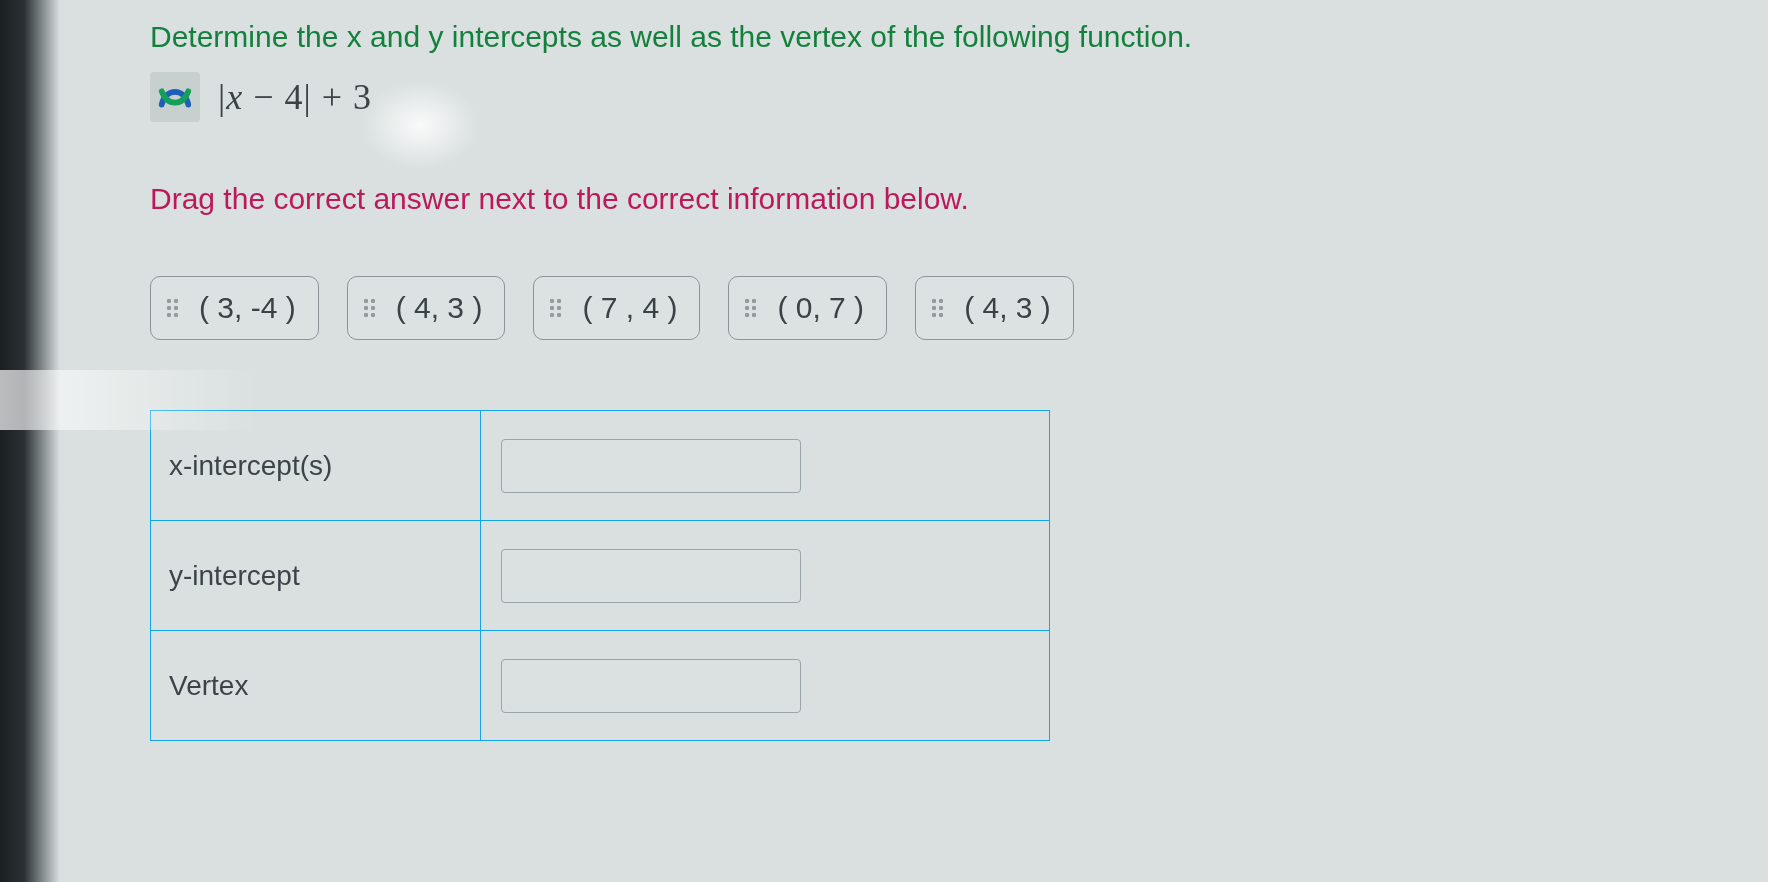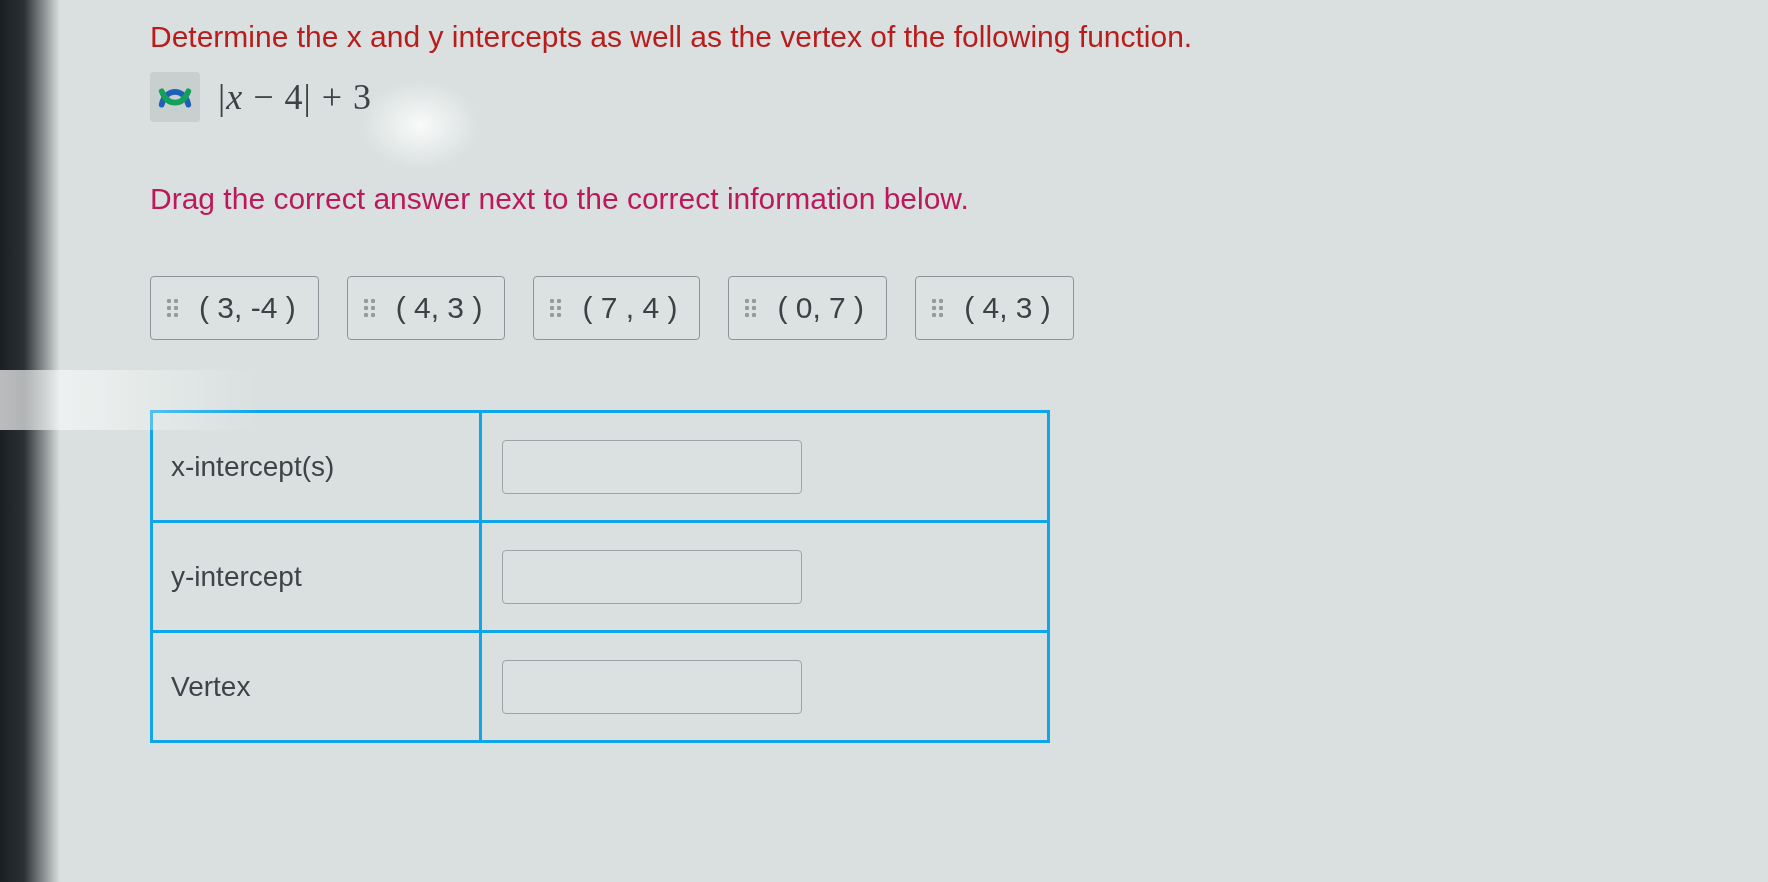--- a/index.html
+++ b/index.html
@@ -19,21 +19,21 @@
     background: linear-gradient(to right, #1a1f22 0%, #2a3034 40%, rgba(42,48,52,0) 100%);
   }
   .content {
     position: absolute;
     left: 150px;
     top: 20px;
     right: 40px;
   }
   .question-text {
     font-size: 30px;
-    color: #b91c1c;
+    color: #15803d;
     margin-bottom: 18px;
   }
   .formula-row {
     display: flex;
     align-items: center;
     gap: 18px;
     margin-bottom: 60px;
   }
   .logo-box {
     width: 50px;
@@ -63,21 +63,21 @@
     margin-bottom: 60px;
   }
   .chips-row {
     display: flex;
     gap: 28px;
     margin-bottom: 70px;
     flex-wrap: nowrap;
   }
   .chip {
     border: 1px solid #8a9499;
-    border-radius: 4px;
+    border-radius: 10px;
     padding: 14px 22px 14px 16px;
     display: flex;
     align-items: center;
     gap: 14px;
     font-size: 30px;
     color: #3a4246;
     background: rgba(255,255,255,0.08);
     cursor: grab;
     white-space: nowrap;
   }
@@ -93,21 +93,21 @@
   .drag-handle span {
     width: 4px; height: 4px;
     background: #5a6468;
     border-radius: 1px;
   }
   .answer-table {
     border-collapse: collapse;
     width: 900px;
   }
   .answer-table td {
-    border: 3px solid #0ea5e9;
+    border: 1px solid #0ea5e9;
     height: 110px;
     vertical-align: middle;
   }
   .answer-table td.label-cell {
     width: 330px;
     padding-left: 18px;
     font-size: 28px;
     color: #3c4449;
   }
   .answer-table td.drop-cell {

